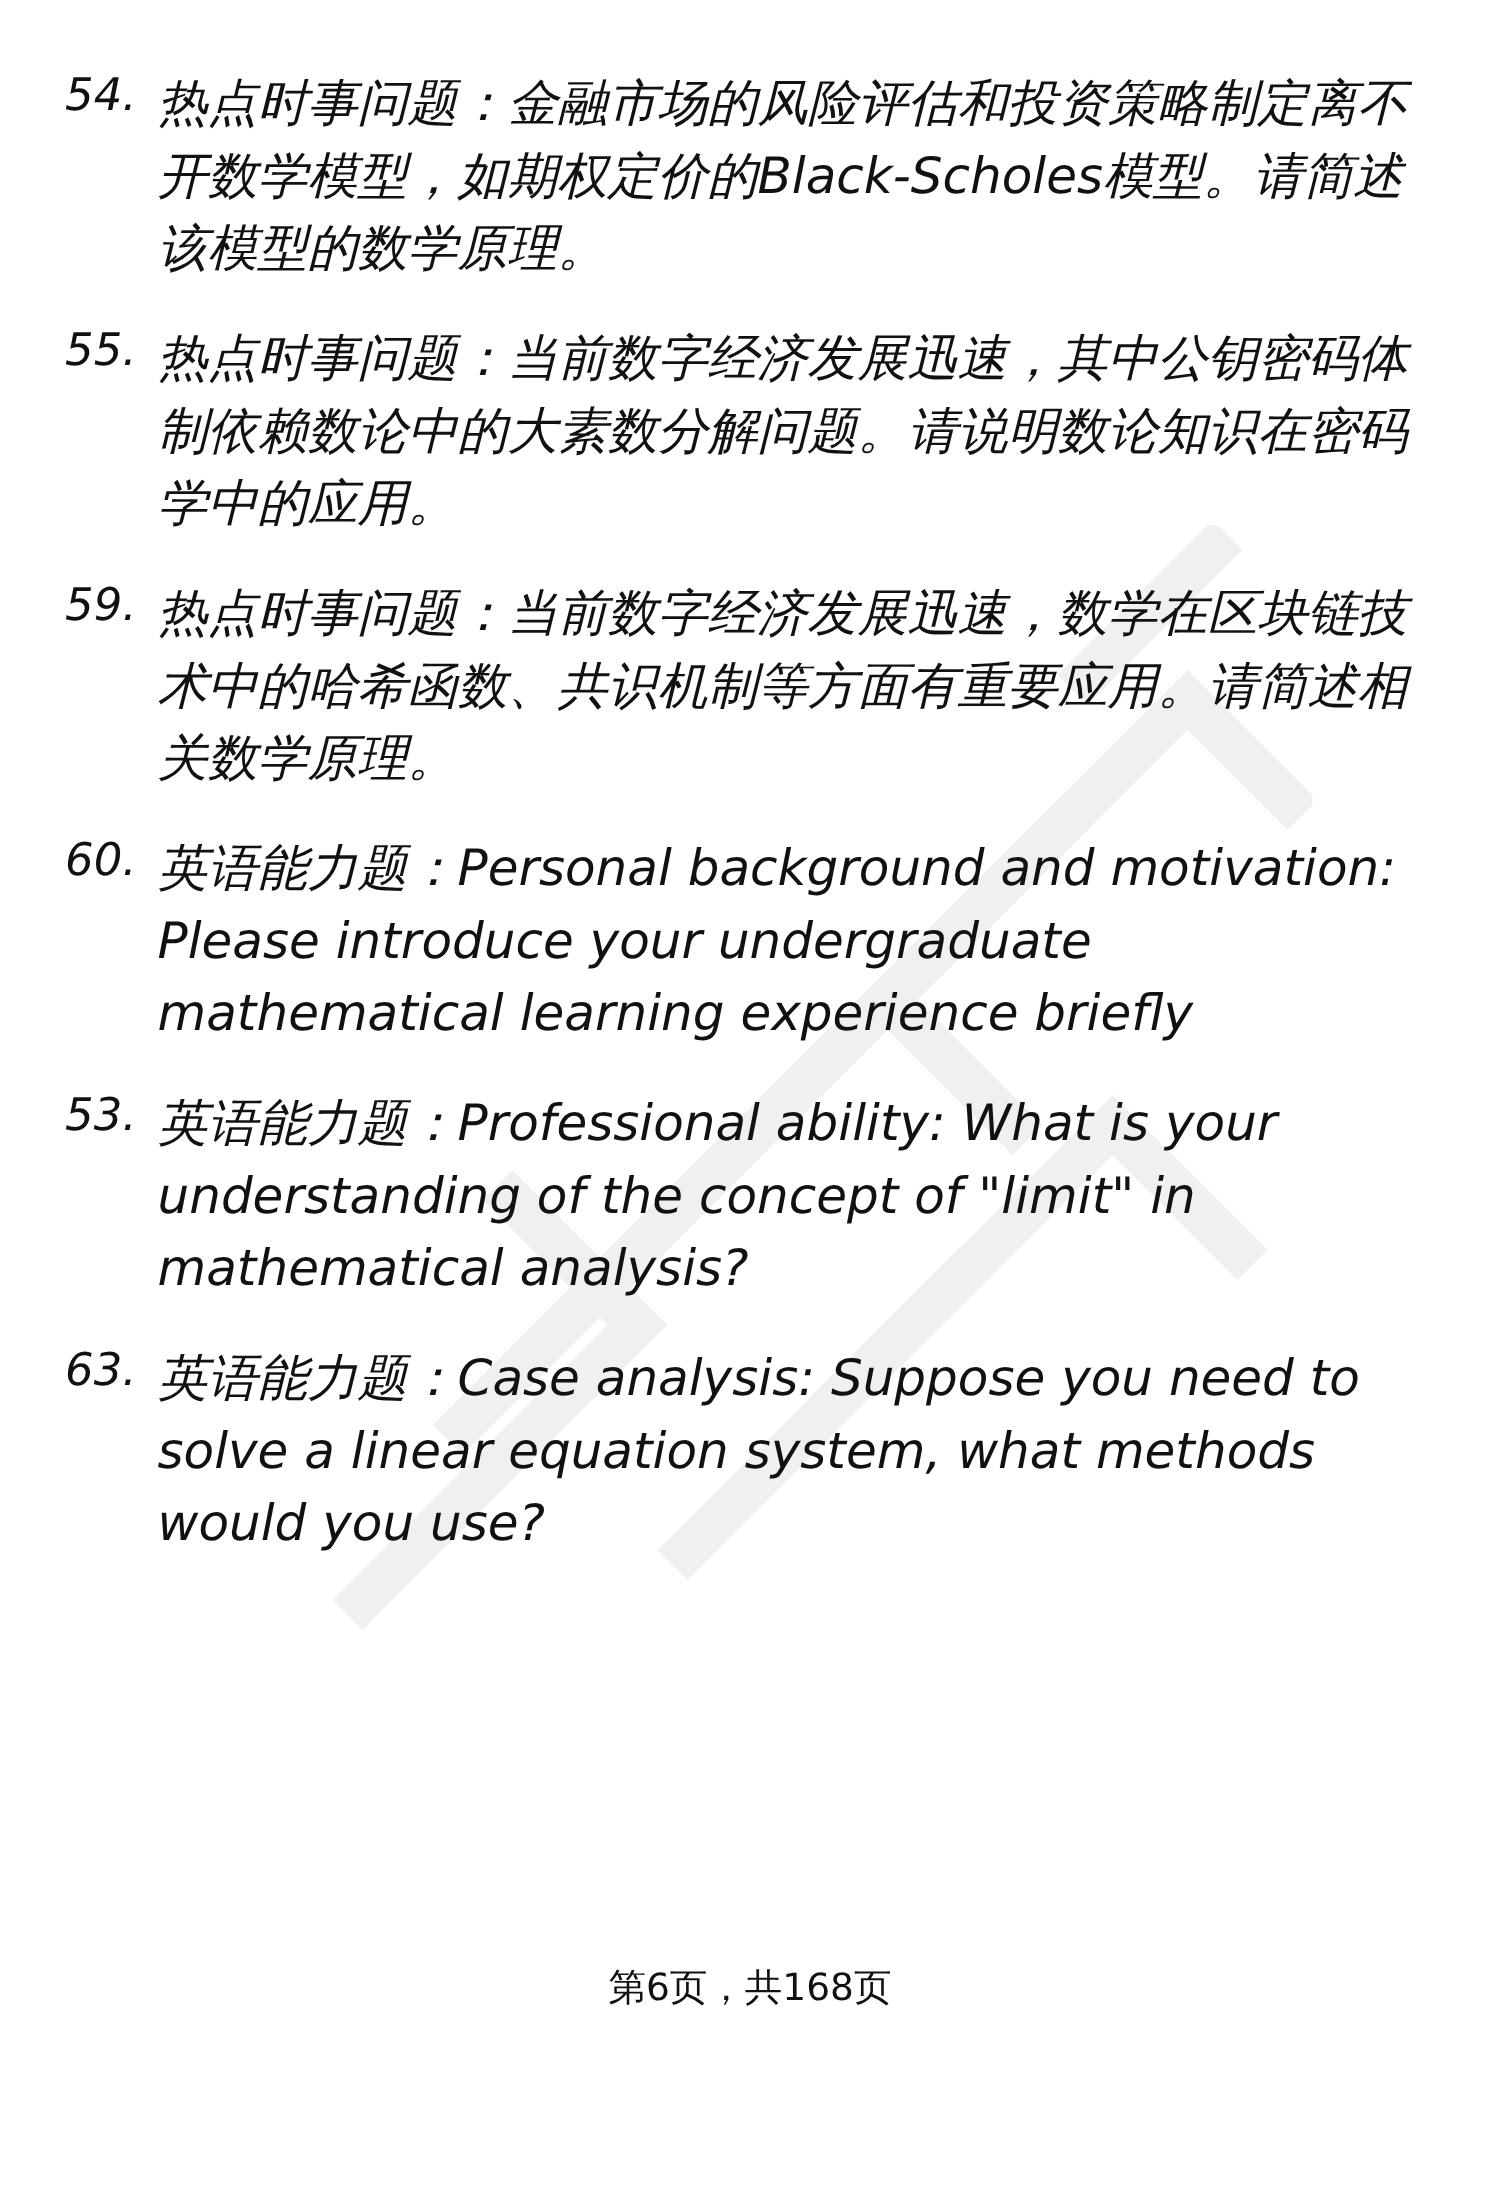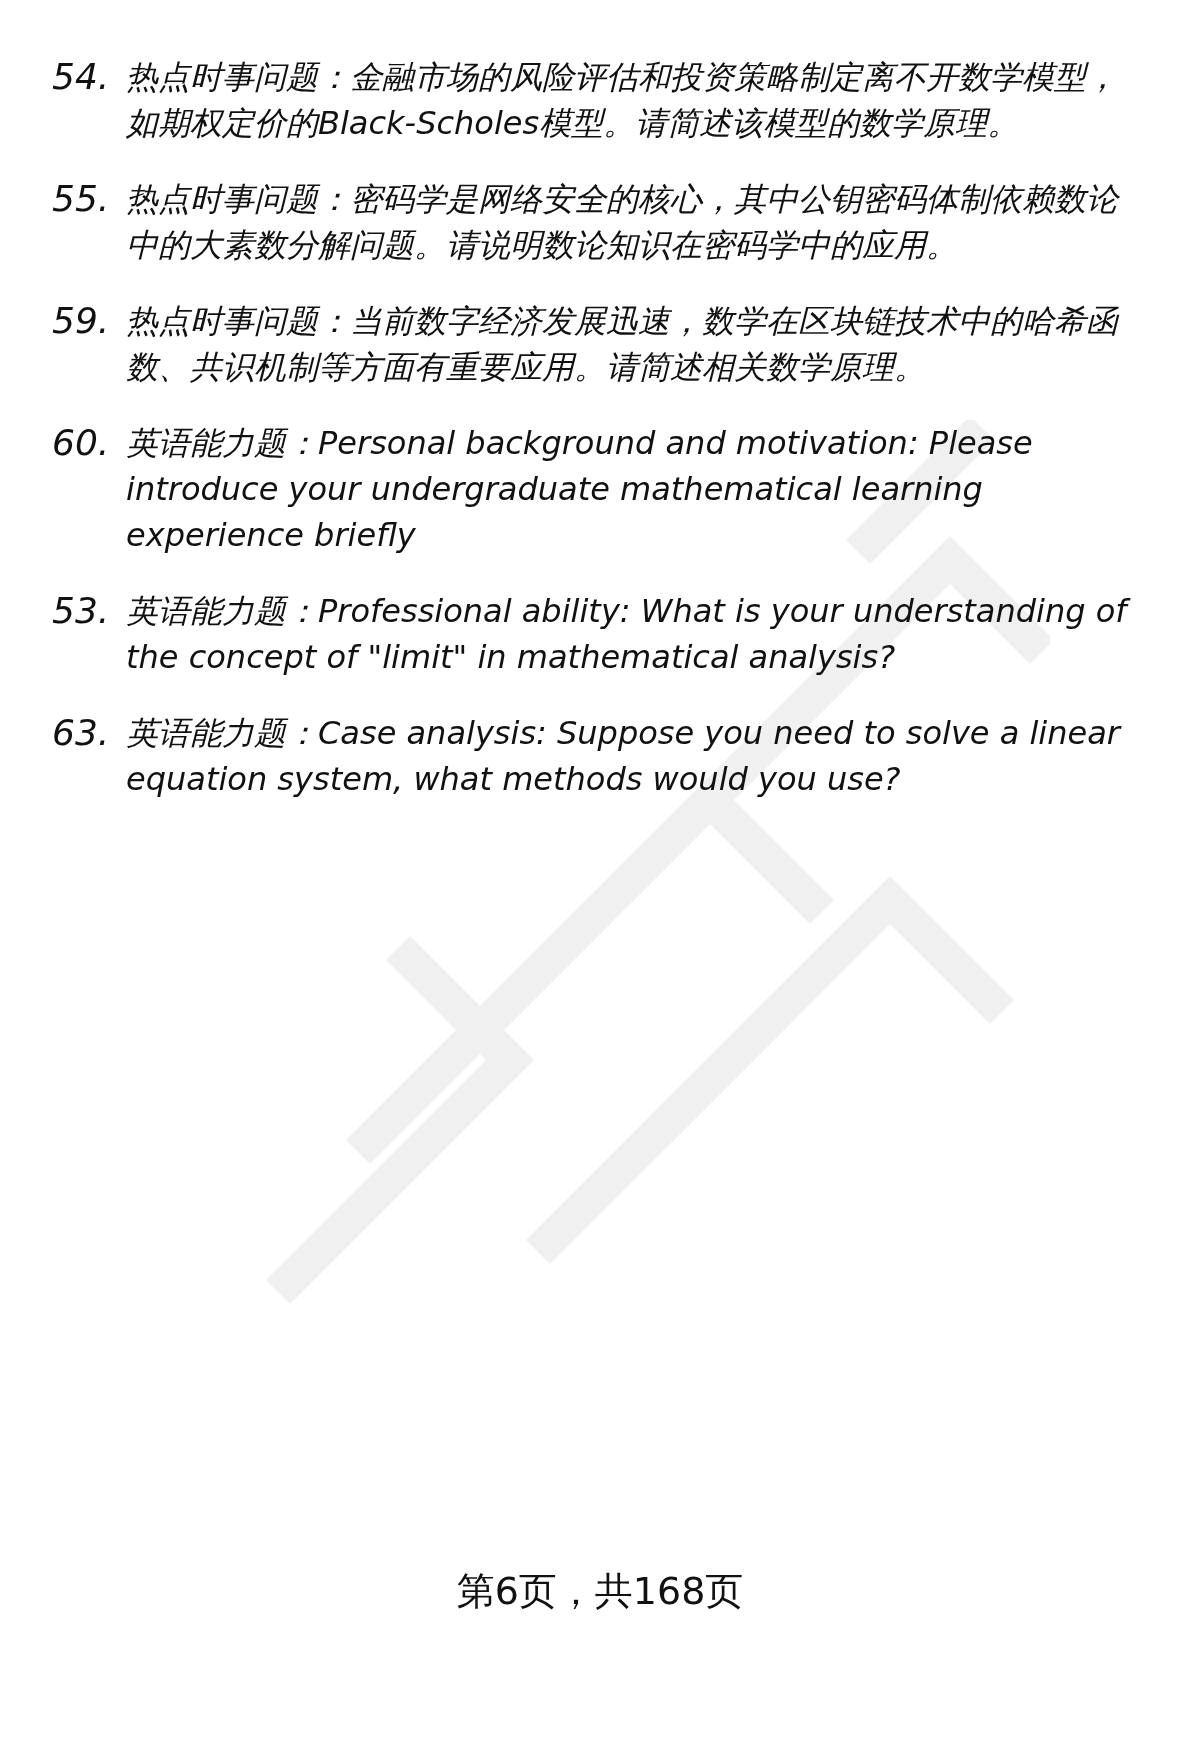--- a/index.html
+++ b/index.html
@@ -36,34 +36,34 @@
       font-style: italic;
     }
     .q-num {
       width: 74px;
       flex: 0 0 74px;
       font-size: 36px;
       line-height: 46px;
     }
     .q-text {
       flex: 1;
-      font-size: 32px;
-      line-height: 46px;
+      font-size: 40px;
+      line-height: 58px;
       word-break: break-all;
     }
     .q-text.en {
       word-break: normal;
     }
     .footer {
       position: absolute;
       left: 0;
       right: 0;
       top: 1571px;
       text-align: center;
-      font-size: 38px;
+      font-size: 30px;
       line-height: 40px;
       z-index: 1;
     }
   </style>
 </head>
 <body>
 
 <svg class="watermark" viewBox="0 0 800 900">
   <g fill="none" stroke="#f0f0f0" stroke-width="34" stroke-linecap="square">
     <path d="M40 860 L260 640 L160 540"></path>
@@ -77,21 +77,21 @@
   </g>
 </svg>
 
 <main class="page">
   <div class="q">
     <div class="q-num">54.</div>
     <div class="q-text">热点时事问题：金融市场的风险评估和投资策略制定离不开数学模型，如期权定价的Black-Scholes模型。请简述该模型的数学原理。</div>
   </div>
   <div class="q">
     <div class="q-num">55.</div>
-    <div class="q-text">热点时事问题：密码学是网络安全的核心，其中公钥密码体制依赖数论中的大素数分解问题。请说明数论知识在密码学中的应用。</div>
+    <div class="q-text">热点时事问题：当前数字经济发展迅速，其中公钥密码体制依赖数论中的大素数分解问题。请说明数论知识在密码学中的应用。</div>
   </div>
   <div class="q">
     <div class="q-num">59.</div>
     <div class="q-text">热点时事问题：当前数字经济发展迅速，数学在区块链技术中的哈希函数、共识机制等方面有重要应用。请简述相关数学原理。</div>
   </div>
   <div class="q">
     <div class="q-num">60.</div>
     <div class="q-text en">英语能力题：Personal background and motivation: Please introduce your undergraduate mathematical learning experience briefly</div>
   </div>
   <div class="q">

